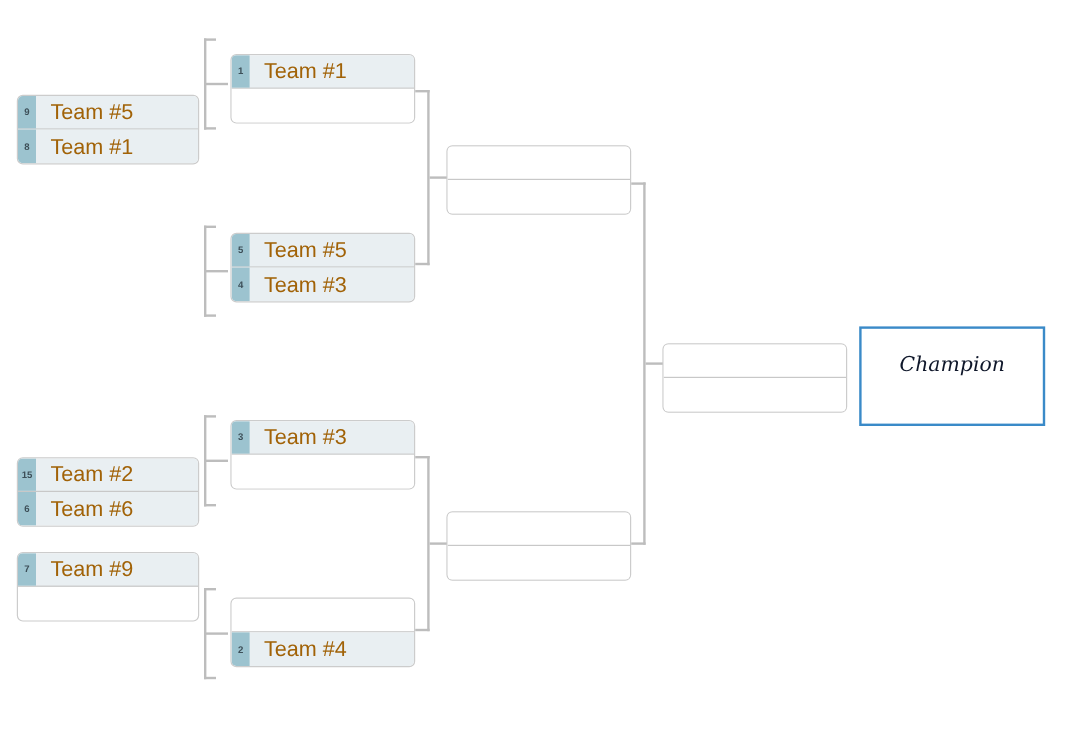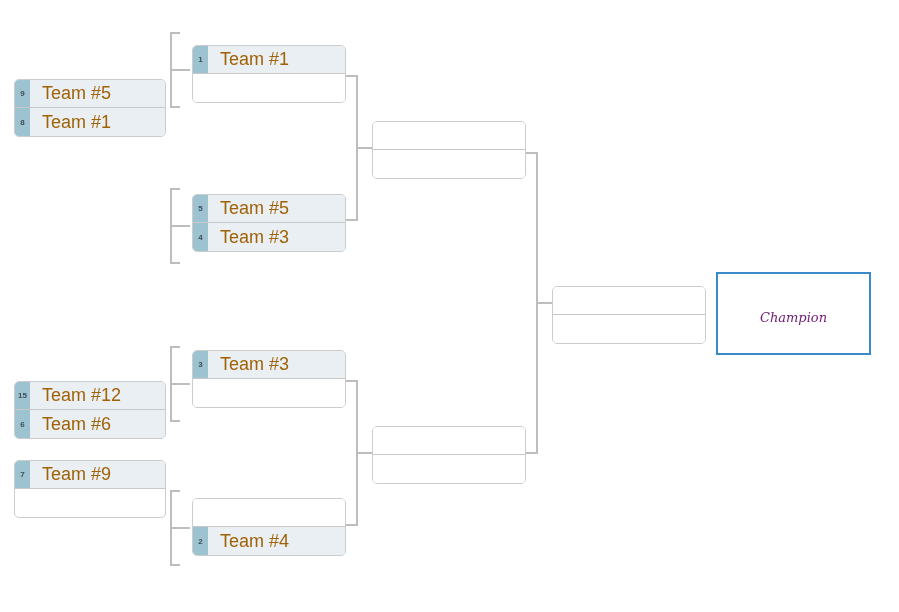--- a/index.html
+++ b/index.html
@@ -100,25 +100,25 @@
   .champion-box {
     position: absolute;
     box-sizing: border-box;
     border: 2px solid #3a8ac8;
     background: #ffffff;
     display: flex;
     align-items: flex-start;
     justify-content: center;
   }
   .champion-label {
-    margin-top: 36px;
+    margin-top: 20px;
     font-family: "DejaVu Serif", "Liberation Serif", serif;
     font-style: italic;
-    font-size: 13px;
-    color: #701a75;
+    font-size: 17px;
+    color: #0f172a;
   }
 </style>
 </head>
 <body>
 
 <div id="bracket">
 
   <div class="conn" style="left:170px; top:32px; width:10px; height:76px;">
     <div class="spine"></div>
     <div class="arm a-top"></div>
@@ -175,21 +175,21 @@
     </div>
     <div class="slot filled">
       <span class="seed">8</span>
       <span class="teamname">Team #1</span>
     </div>
   </div>
 
   <div class="match" style="left:14px; top:381px; width:152px; height:58px;">
     <div class="slot filled top">
       <span class="seed">15</span>
-      <span class="teamname">Team #12</span>
+      <span class="teamname">Team #2</span>
     </div>
     <div class="slot filled">
       <span class="seed">6</span>
       <span class="teamname">Team #6</span>
     </div>
   </div>
 
   <div class="match" style="left:14px; top:460px; width:152px; height:58px;">
     <div class="slot filled top">
       <span class="seed">7</span>

